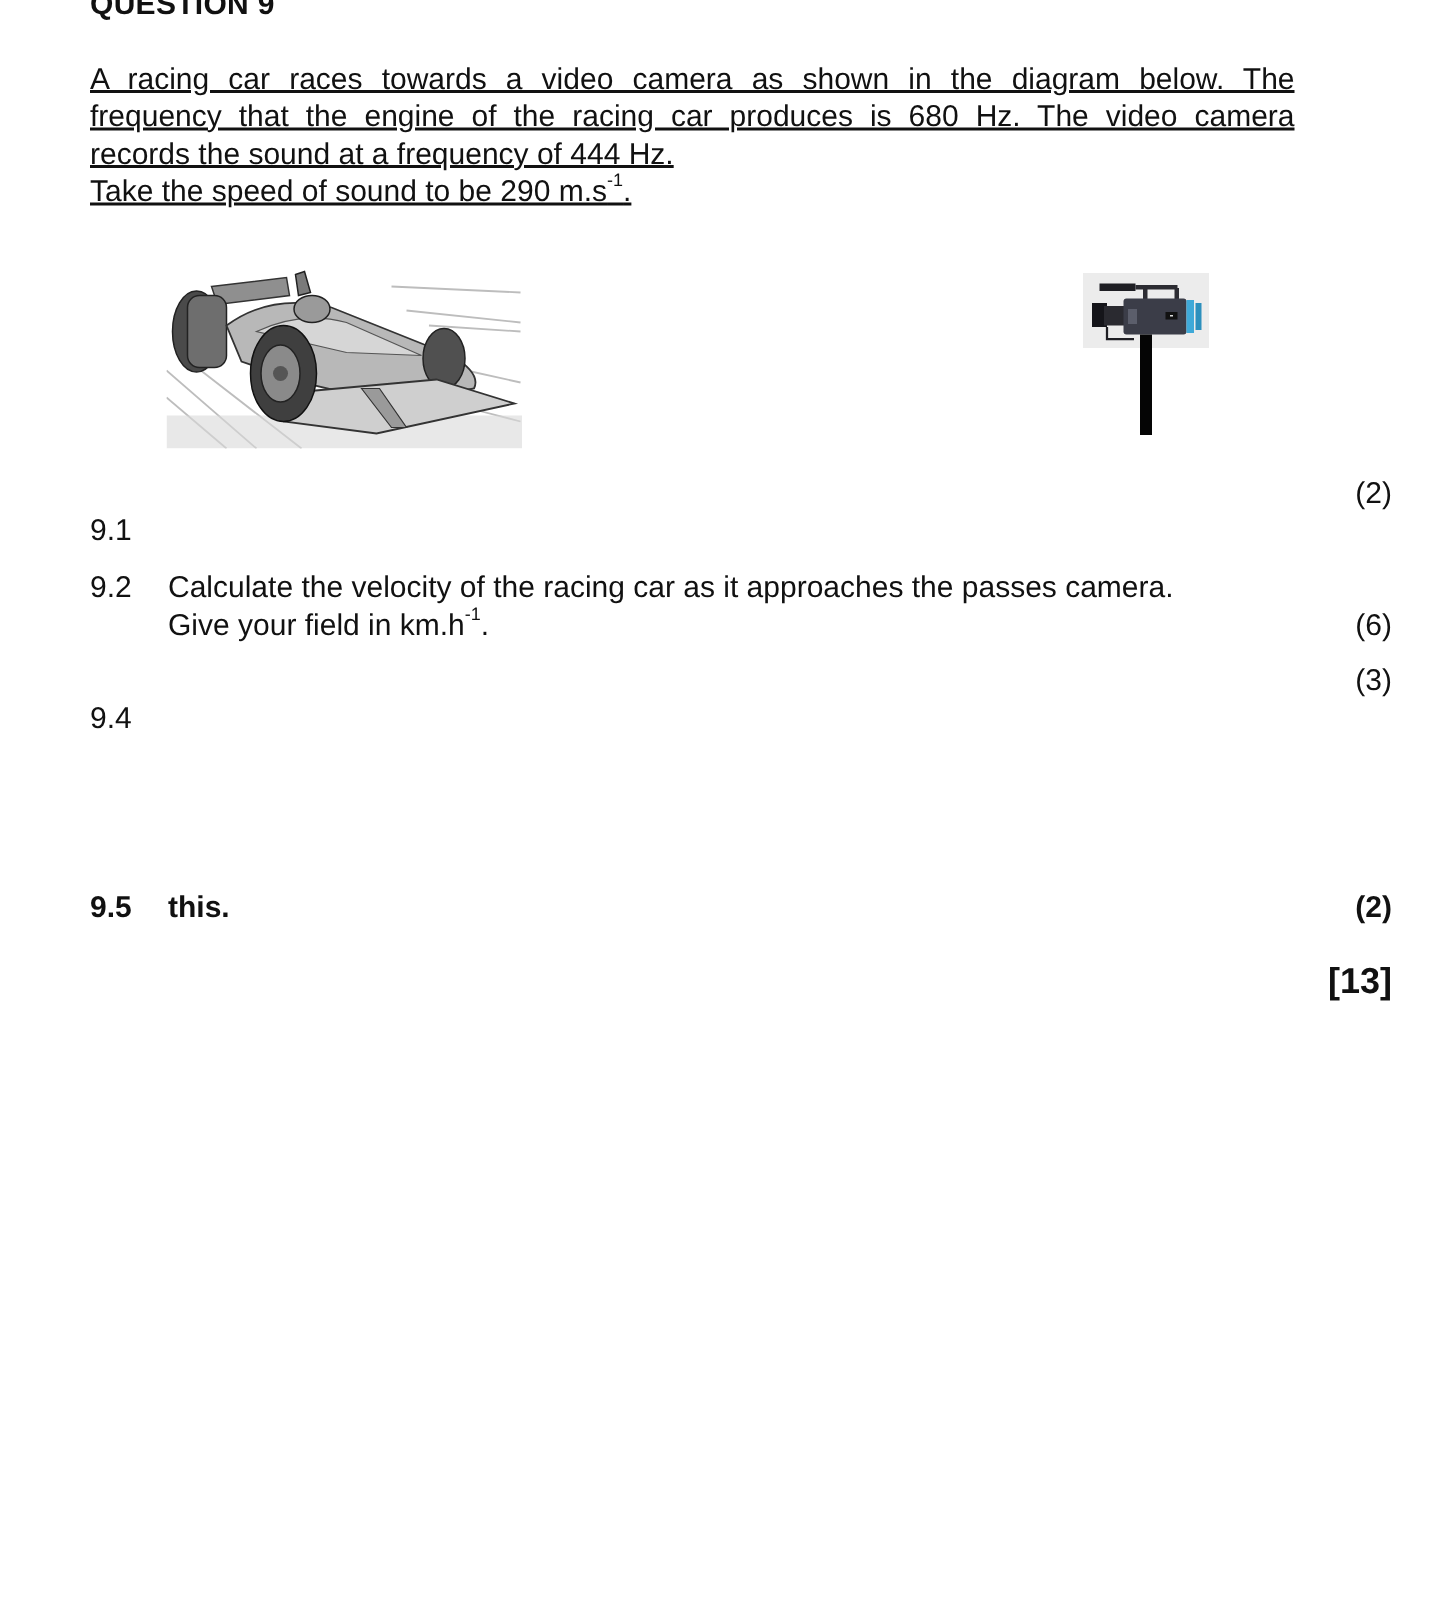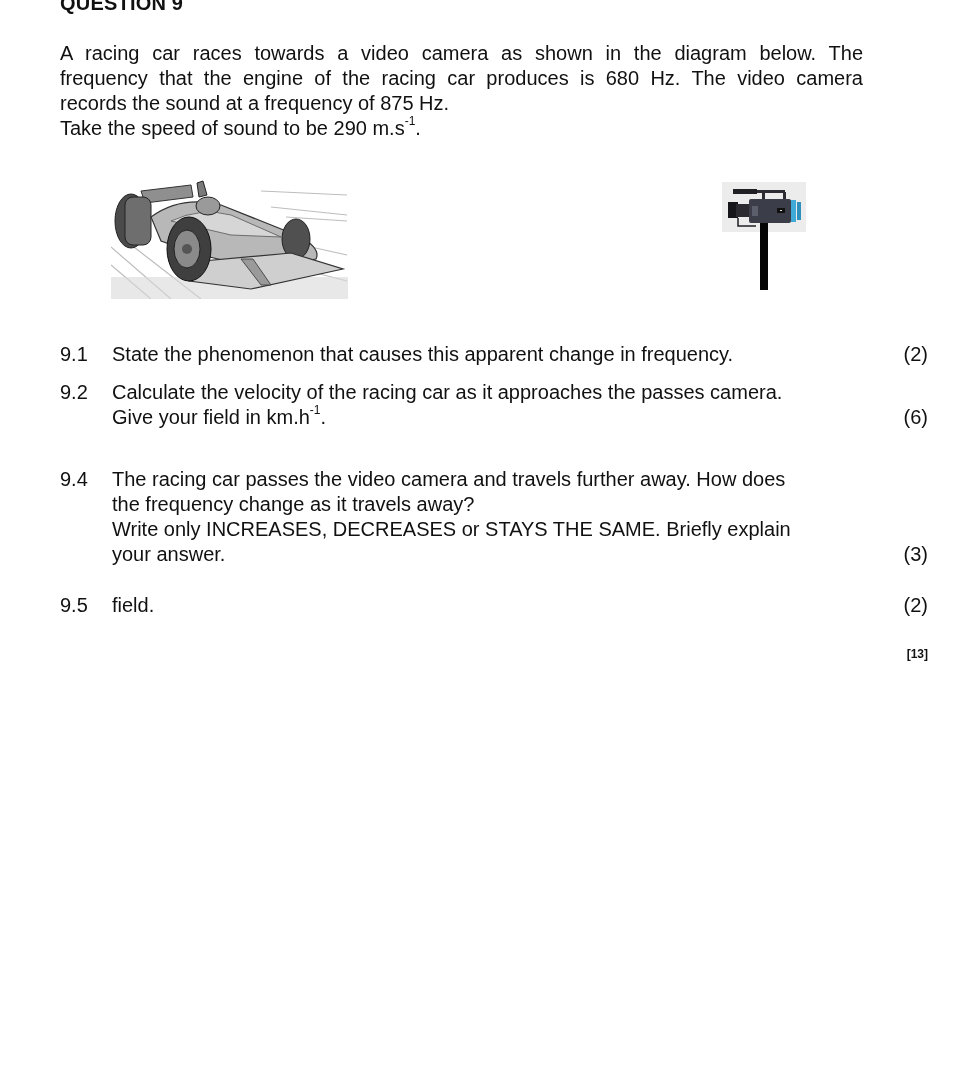--- a/index.html
+++ b/index.html
@@ -29,20 +29,21 @@
       top: 41px;
       width: 803px;
       font-size: 20px;
       line-height: 25px;
     }
     .intro .line {
       display: block;
       text-align: justify;
       text-align-last: justify;
       white-space: nowrap;
+      text-decoration: underline;
     }
     .intro .line.last {
       text-align-last: left;
     }
     sup {
       font-size: 12px;
       line-height: 0;
       position: relative;
       top: -2px;
       vertical-align: super;
@@ -83,34 +84,34 @@
     }
     .q .marks {
       position: absolute;
       right: 0;
       bottom: 0;
     }
     .total {
       position: absolute;
       right: 26px;
       top: 642px;
-      font-size: 12px;
+      font-size: 24px;
       font-weight: bold;
       line-height: 25px;
     }
   </style>
 </head>
 <body>
 
 <div class="heading">QUESTION 9</div>
 
 <div class="intro">
   <span class="line">A racing car races towards a video camera as shown in the diagram below.  The</span>
   <span class="line">frequency that the engine of the racing car produces is 680 Hz. The video camera</span>
-  <span class="line last">records the sound at a frequency of 875 Hz.</span>
+  <span class="line last">records the sound at a frequency of 444 Hz.</span>
   <span class="line last"><span>Take the speed of sound to be 290 m.s</span><sup>-1</sup><span>.</span></span>
 </div>
 
 <div class="figure-car">
   <svg width="237" height="122" viewBox="0 0 237 122">
     <rect x="0" y="0" width="237" height="122" fill="#ffffff"></rect>
 
     <g stroke="#bdbdbd" stroke-width="1.2">
       <line x1="150" y1="14" x2="236" y2="18"></line>
       <line x1="160" y1="30" x2="236" y2="38"></line>
@@ -166,47 +167,38 @@
     <rect x="75" y="20" width="4" height="18" fill="#2d90bd"></rect>
 
     <path d="M16 36 L16 44 L34 44" stroke="#1f1f24" stroke-width="1.5" fill="none"></path>
 
     <rect x="38" y="41" width="8" height="67" fill="#050505"></rect>
   </svg>
 </div>
 
 <div class="q" style="top:342px;">
   <span class="num">9.1</span>
-  <div class="body">
-    <span>State the phenomenon that causes this apparent change in frequency.</span>
-  </div>
   <span class="marks">(2)</span>
 </div>
 
 <div class="q" style="top:380px;">
   <span class="num">9.2</span>
   <div class="body">
     <span>Calculate the velocity of the racing car as it approaches the passes camera.</span>
     <span><span style="display:inline;">Give your field in km.h</span><sup>-1</sup><span style="display:inline;">.</span></span>
   </div>
   <span class="marks">(6)</span>
 </div>
 
 <div class="q" style="top:467px;">
   <span class="num">9.4</span>
-  <div class="body">
-    <span>The racing car passes the video camera and travels further away.  How does</span>
-    <span>the frequency change as it travels away?</span>
-    <span>Write only INCREASES, DECREASES or STAYS THE SAME. Briefly explain</span>
-    <span>your answer.</span>
-  </div>
   <span class="marks">(3)</span>
 </div>
 
-<div class="q" style="top:593px;">
+<div class="q" style="top:593px;font-weight:bold;">
   <span class="num">9.5</span>
   <div class="body">
-    <span>field.</span>
+    <span>this.</span>
   </div>
   <span class="marks">(2)</span>
 </div>
 
 <div class="total">[13]</div>
 
 </body></html>

